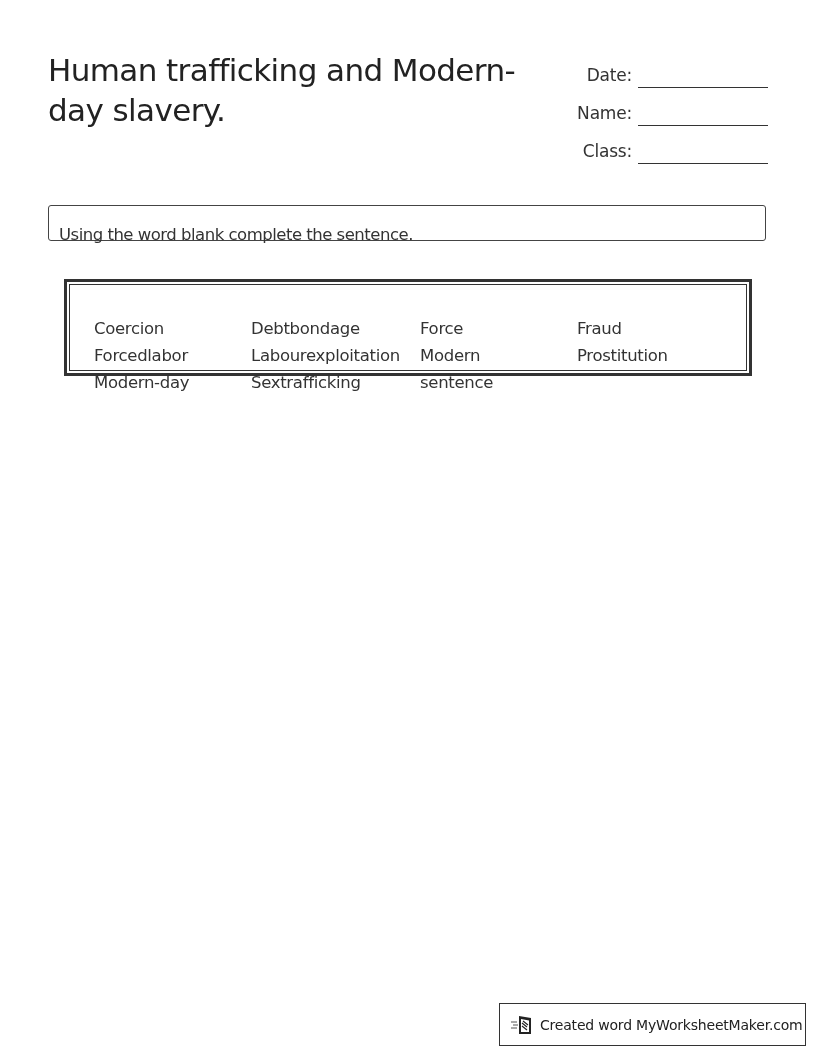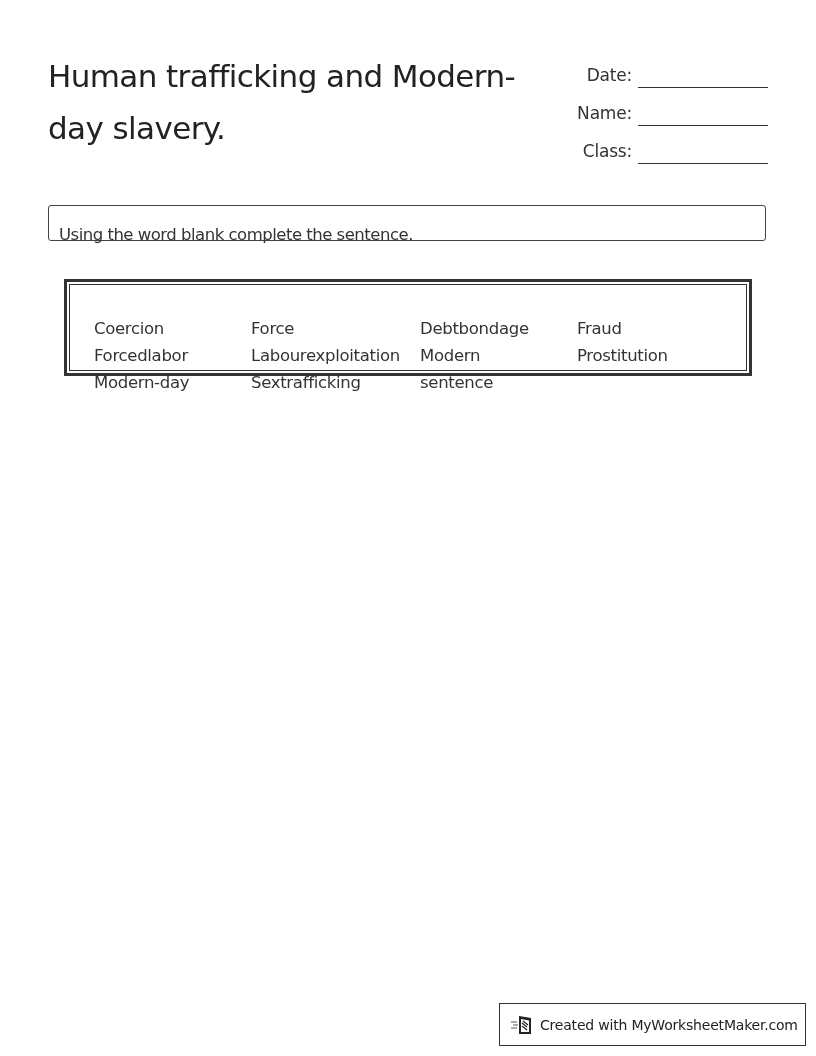--- a/index.html
+++ b/index.html
@@ -1,19 +1,19 @@
 <!DOCTYPE html>
 <html><head>
   <meta charset="utf-8">
   <style>
     html, body { margin: 0; padding: 0; background: #ffffff; }
     body { width: 816px; height: 1056px; position: relative; overflow: hidden;
            font-family: "DejaVu Sans", "Liberation Sans", sans-serif; color: #222; }
     .title { position: absolute; left: 48px; top: 50px; width: 490px;
-             font-size: 31px; line-height: 52px; font-weight: normal; color: #222;
+             font-size: 31px; line-height: 40px; font-weight: normal; color: #222;
              letter-spacing: -0.6px; margin: 0; }
     .fields { position: absolute; left: 560px; top: 50px; width: 210px; }
     .field { display: flex; align-items: flex-end; height: 38px; }
     .field-label { width: 72px; text-align: right; font-size: 17px; color: #333;
                    padding-right: 6px; line-height: 26px; letter-spacing: -0.2px; }
     .field-line { width: 130px; border-bottom: 1.5px solid #333; height: 24px; margin-bottom: 0; }
     .instructions { position: absolute; left: 48px; top: 205px; width: 718px; height: 36px;
                     border: 1px solid #444; border-radius: 3px; box-sizing: border-box;
                     padding: 12px 10px; font-size: 16.5px; line-height: 34px; color: #333;
                     letter-spacing: -0.5px; }
@@ -48,22 +48,22 @@
     <span class="field-line"></span>
   </div>
 </div>
 
 <div class="instructions">Using the word blank complete the sentence.</div>
 
 <div class="wordbank-outer">
   <div class="wordbank-inner">
     <div class="wb-grid">
       <span>Coercion</span>
+      <span>Debtbondage</span>
       <span>Force</span>
-      <span>Debtbondage</span>
       <span>Fraud</span>
       <span>Forcedlabor</span>
       <span>Labourexploitation</span>
       <span>Modern</span>
       <span>Prostitution</span>
       <span>Modern-day</span>
       <span>Sextrafficking</span>
       <span>sentence</span>
       <span></span>
     </div>
@@ -72,14 +72,14 @@
 
 <div class="footer">
   <svg width="24" height="22" viewBox="0 0 24 22">
     <line x1="1" y1="8" x2="7" y2="8" stroke="#555" stroke-width="1"></line>
     <line x1="3" y1="11" x2="8" y2="11" stroke="#555" stroke-width="1"></line>
     <line x1="1" y1="14" x2="7" y2="14" stroke="#555" stroke-width="1"></line>
     <path d="M9 2 L21 4 L21 20 L9 20 Z" fill="#222"></path>
     <path d="M11 5 L19 6.5 L19 18 L11 18 Z" fill="#fff"></path>
     <path d="M12 9 L17 13 M12 12 L17 16 M13 7 L18 11" stroke="#222" stroke-width="1.2"></path>
   </svg>
-  <span>Created with MyWorksheetMaker.com</span>
+  <span>Created word MyWorksheetMaker.com</span>
 </div>
 
 </body></html>

